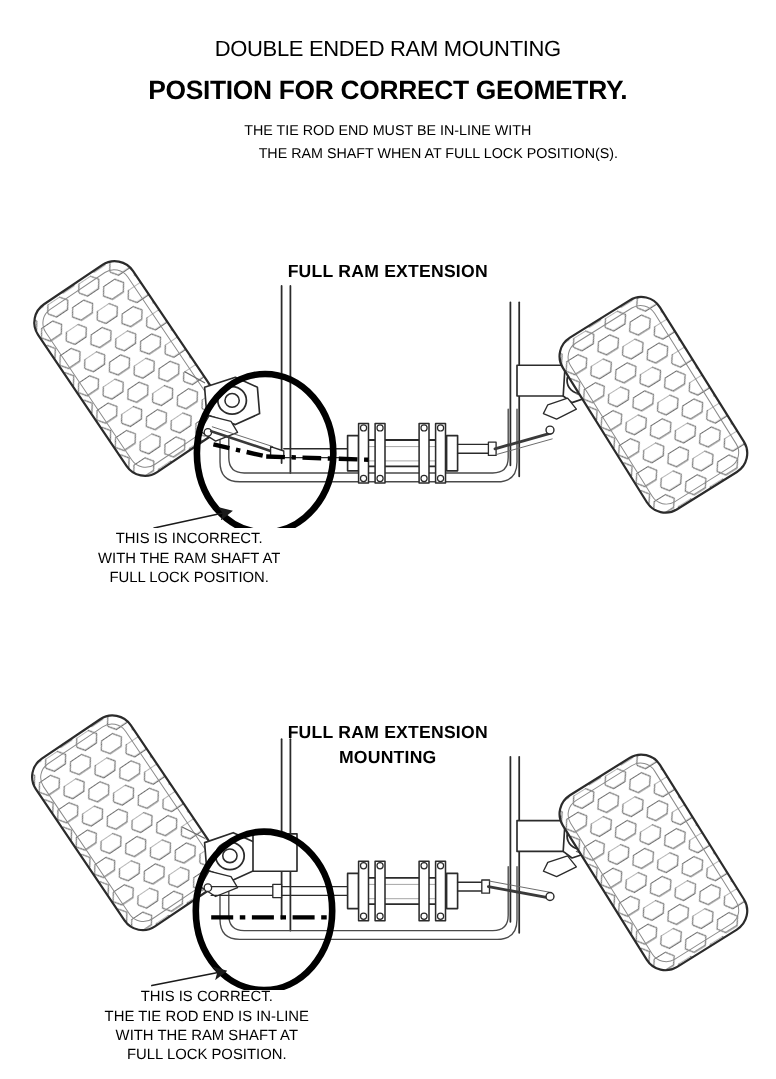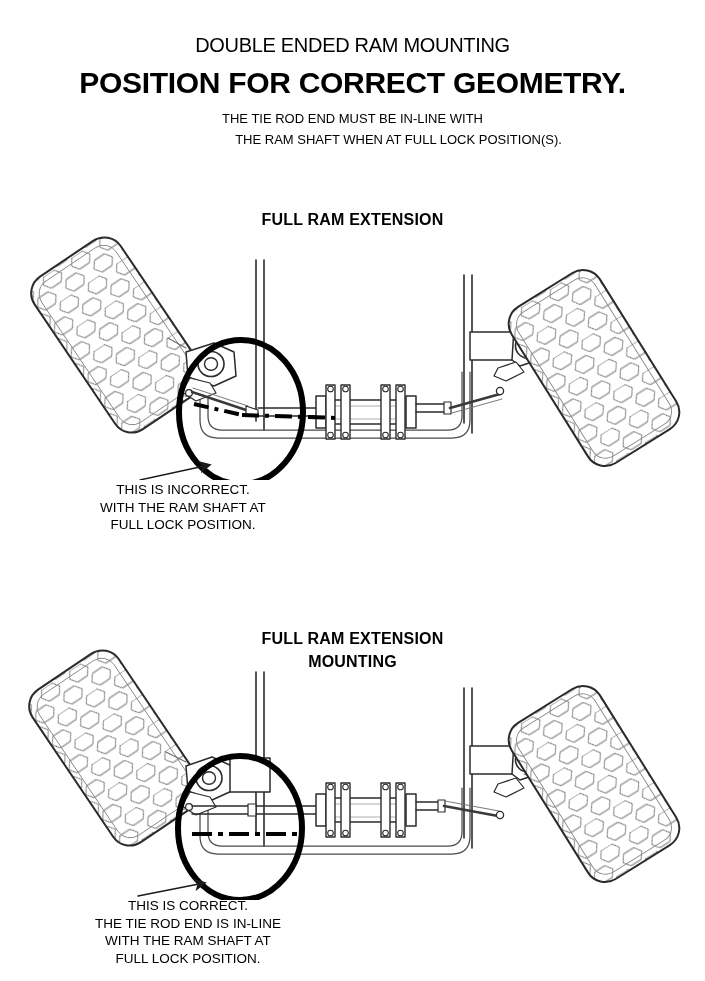--- a/index.html
+++ b/index.html
@@ -8,32 +8,32 @@
     width:705px;height:981px;
     font-family:"Liberation Sans", sans-serif;
     color:#000000;
     overflow:hidden;
     position:relative;
   }
   #page{position:relative;width:705px;height:981px;background:#fff;}
 
   .hdr{position:absolute;left:0;width:705px;text-align:center;}
   #title-l1{top:28px;font-size:20px;font-weight:normal;letter-spacing:-0.3px;line-height:34px;}
-  #title-l2{top:66px;font-size:30px;font-weight:bold;letter-spacing:-0.3px;line-height:34px;}
+  #title-l2{top:66px;font-size:24px;font-weight:bold;letter-spacing:-0.3px;line-height:34px;}
   #sub-l1{top:110px;font-size:13px;line-height:17px;letter-spacing:0px;}
   #sub-l2{top:131px;font-size:13px;line-height:17px;letter-spacing:0px;padding-left:46px;}
 
-  .sect-title{position:absolute;left:0;width:705px;text-align:center;font-size:16px;font-weight:bold;letter-spacing:0.2px;}
+  .sect-title{position:absolute;left:0;width:705px;text-align:center;font-size:16px;font-weight:bold;letter-spacing:0.2px;margin-top:28px;}
   #s1-t1{top:211px;}
   #s1-t2{top:234px;}
   #s2-t1{top:630px;}
   #s2-t2{top:653px;}
 
   .caption{position:absolute;text-align:center;font-size:13.5px;line-height:17.5px;width:320px;}
-  #cap1{left:23px;top:481px;}
+  #cap1{left:12px;top:481px;}
   #cap2{left:28px;top:881px;margin-top:16px;}
   .caption div{white-space:nowrap;}
 
   .dwg{position:absolute;left:0;}
   #dwg1{top:180px;}
   #dwg2{top:600px;}
 </style>
 </head>
 <body>
 

